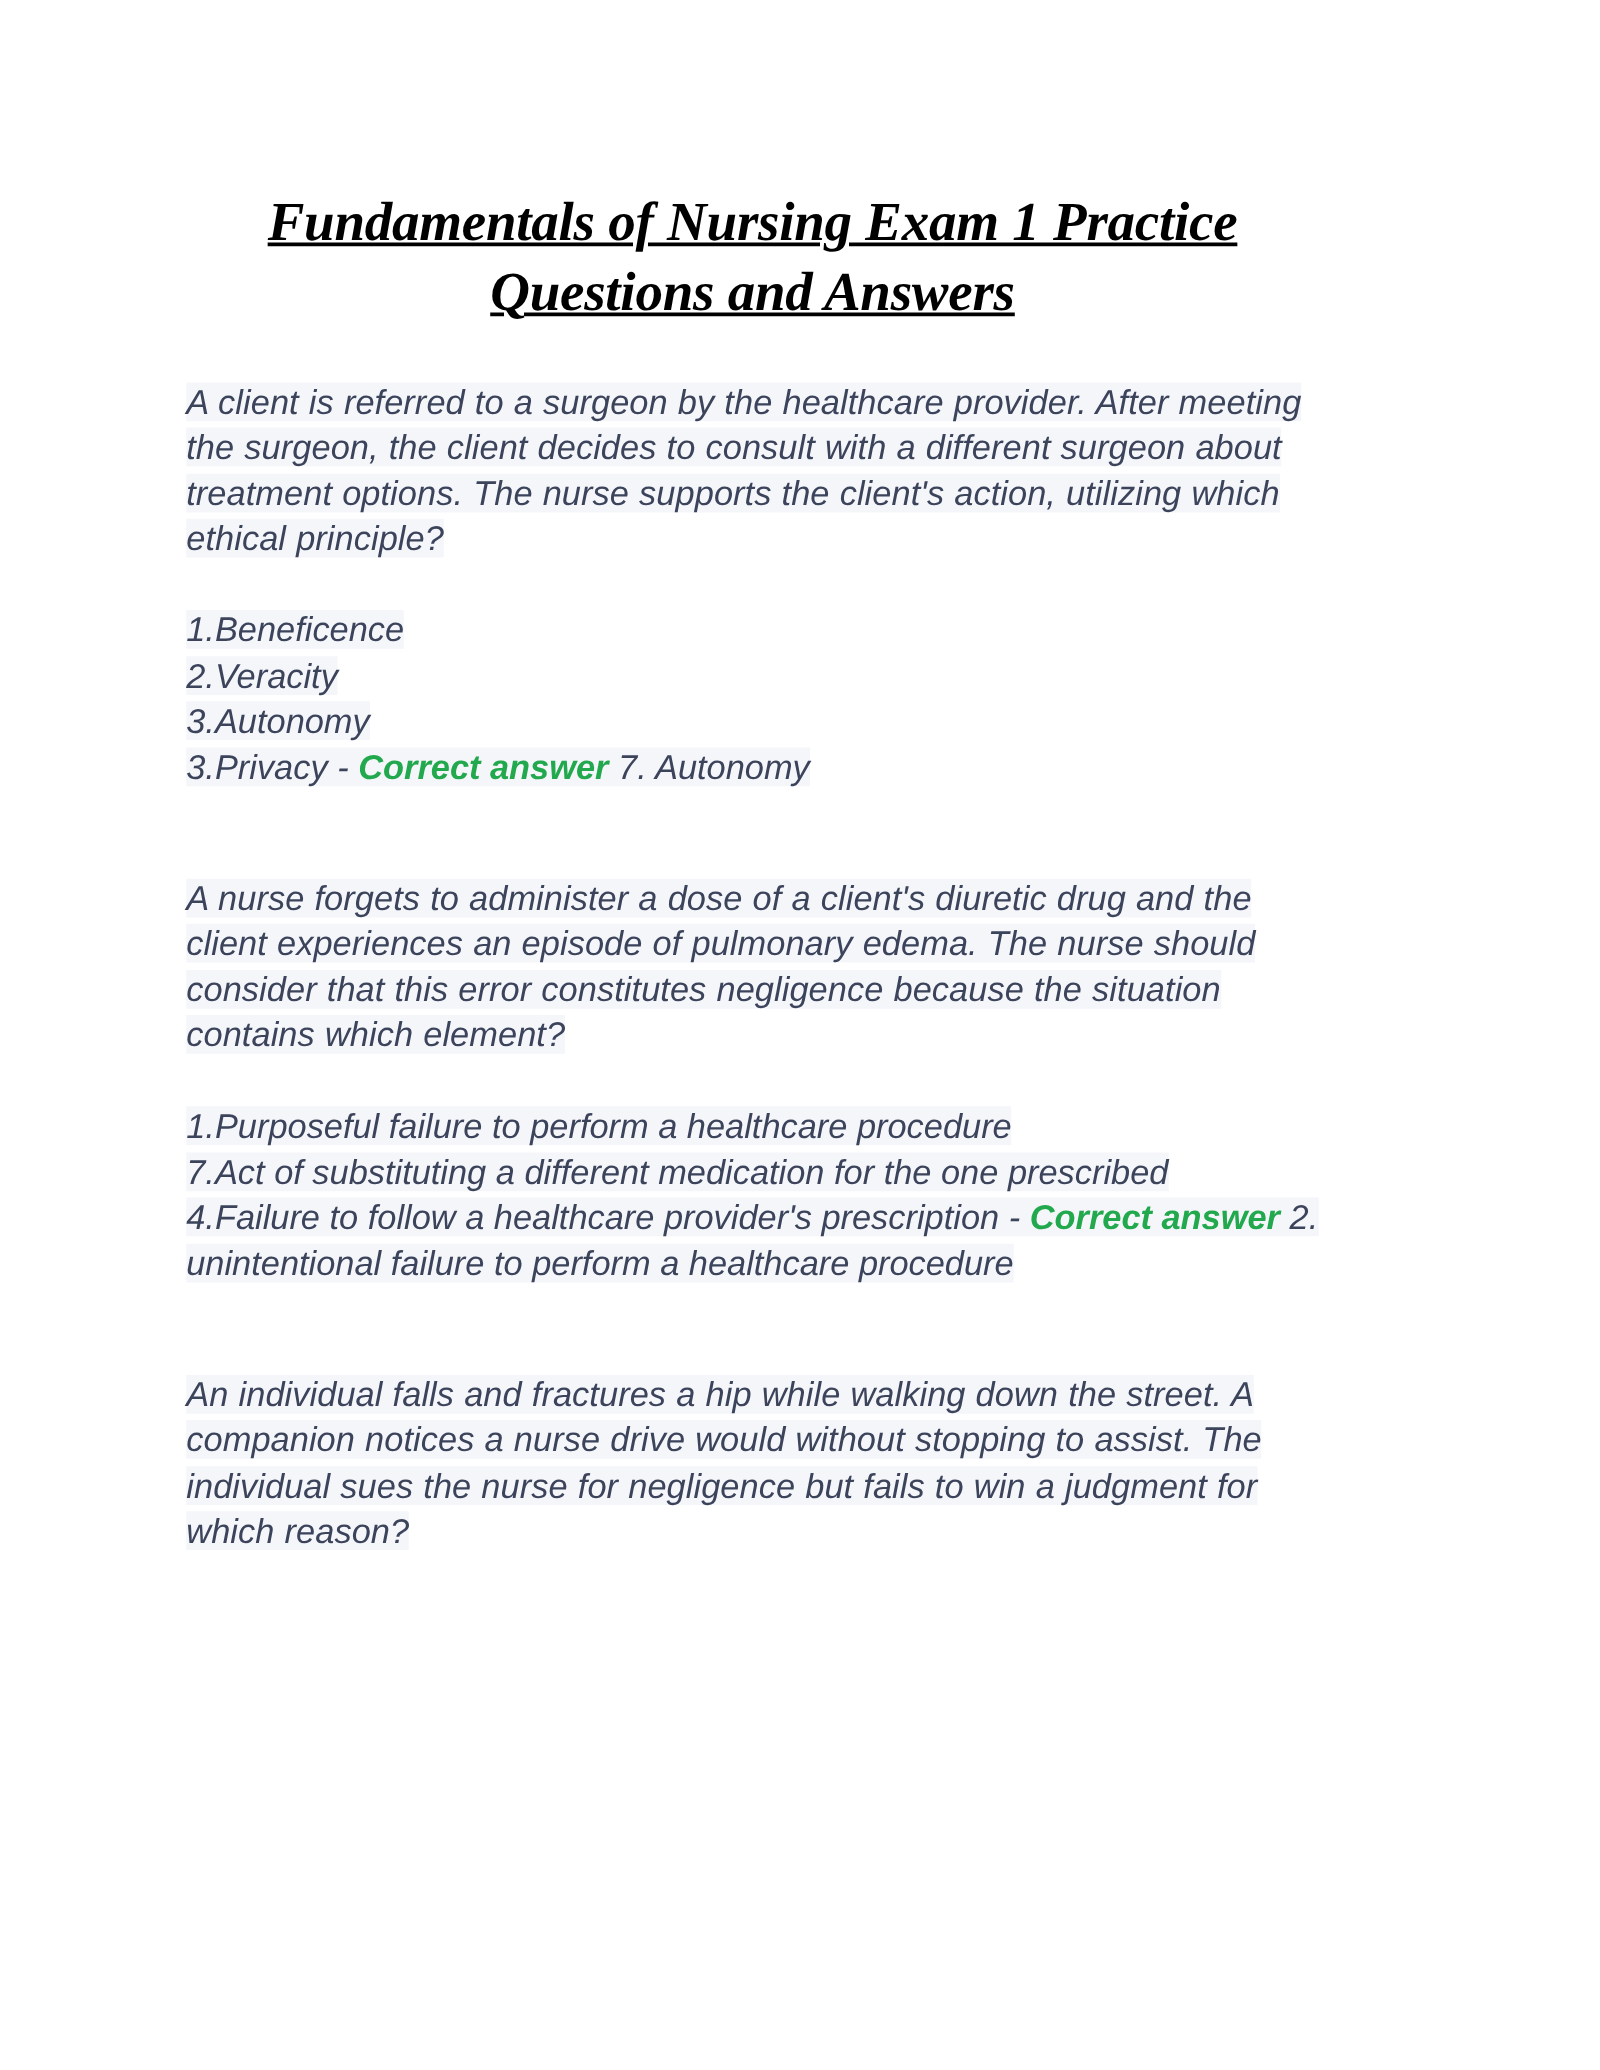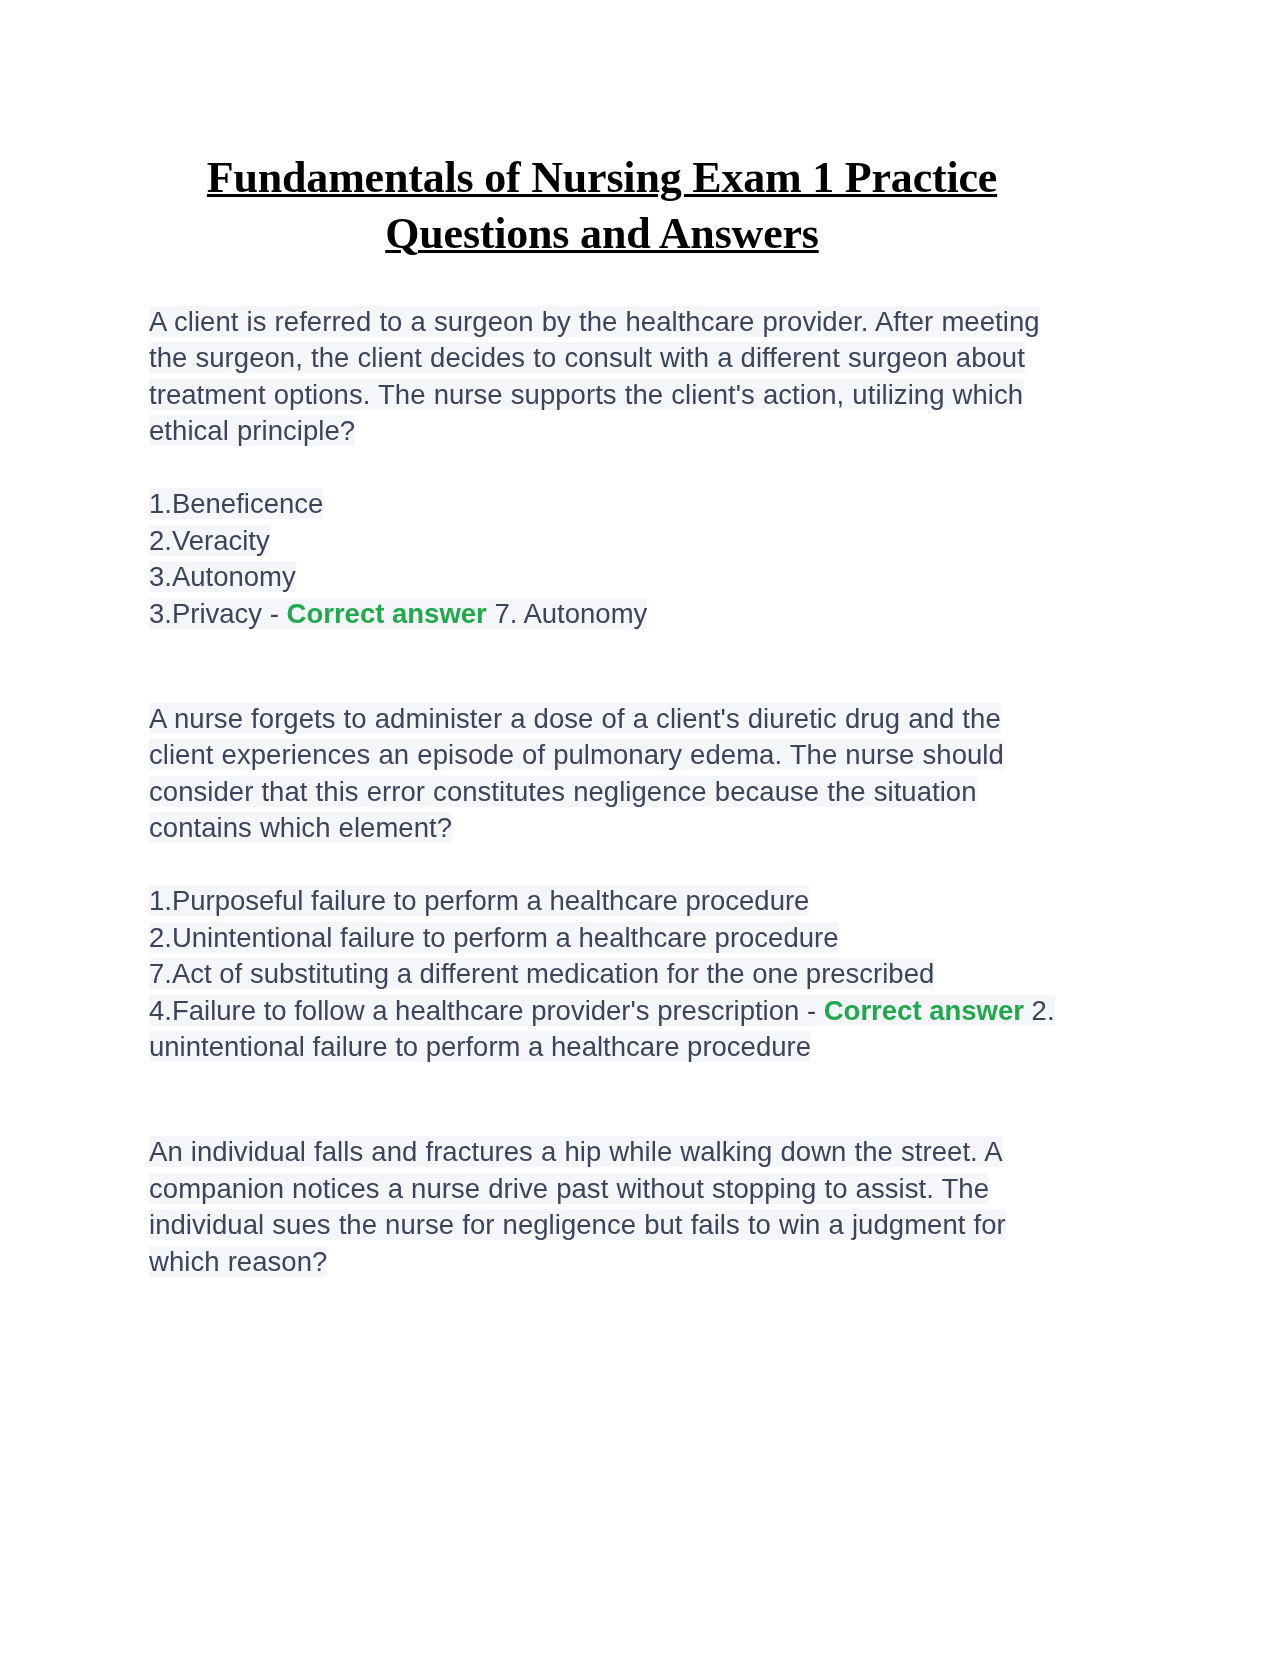--- a/index.html
+++ b/index.html
@@ -16,20 +16,21 @@
   }
 
   .page {
     position: relative;
     width: 1203px;
     height: 1656px;
     background: #ffffff;
     box-sizing: border-box;
     padding: 150px 0 0 1px;
     overflow: hidden;
+    font-style: italic;
   }
 
   .doc-title {
     margin: 0 auto;
     width: 900px;
     text-align: center;
     font-family: "Liberation Serif", "DejaVu Serif", serif;
     font-weight: bold;
     font-size: 44px;
     line-height: 1.27;
@@ -124,29 +125,28 @@
 
     <div class="spacer-line"></div>
 
     <div class="question-group">
       <p class="para"><span class="hl">A nurse forgets to administer a dose of a client's diuretic drug and the client experiences an episode of pulmonary edema. The nurse should consider that this error constitutes negligence because the situation contains which element?</span></p>
 
       <div class="spacer-line"></div>
 
       <ul class="opt-list">
         <li><span class="hl">1.Purposeful failure to perform a healthcare procedure</span></li>
-        <li><span class="hl">2.Unintentional failure to perform a healthcare procedure</span></li>
         <li><span class="hl">7.Act of substituting a different medication for the one prescribed</span></li>
         <li><span class="hl"><span>4.Failure to follow a healthcare provider's prescription</span><span> - </span><span class="correct">Correct answer</span><span> 2. unintentional failure to perform a healthcare procedure</span></span></li>
       </ul>
     </div>
 
     <div class="spacer-line"></div>
 
     <div class="question-group">
-      <p class="para"><span class="hl">An individual falls and fractures a hip while walking down the street. A companion notices a nurse drive past without stopping to assist. The individual sues the nurse for negligence but fails to win a judgment for which reason?</span></p>
+      <p class="para"><span class="hl">An individual falls and fractures a hip while walking down the street. A companion notices a nurse drive would without stopping to assist. The individual sues the nurse for negligence but fails to win a judgment for which reason?</span></p>
 
       <div class="spacer-line"></div>
 
     </div>
 
   </div>
 </div>
 
 </body></html>

